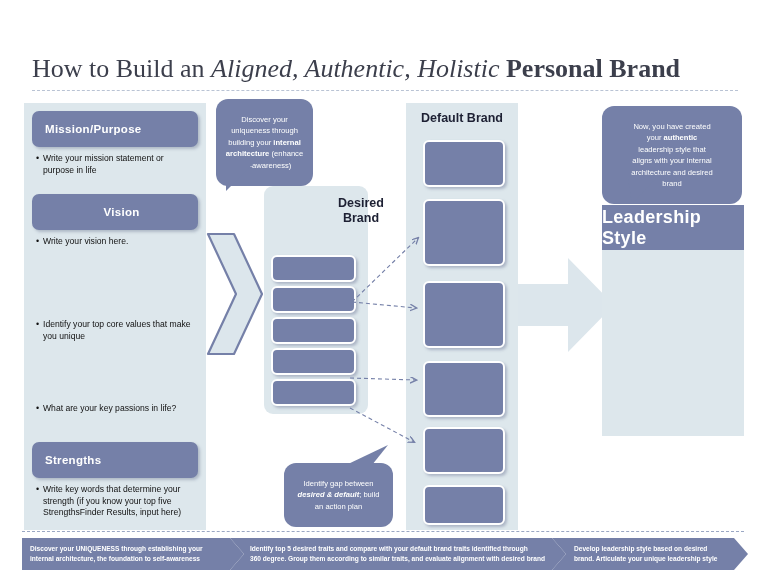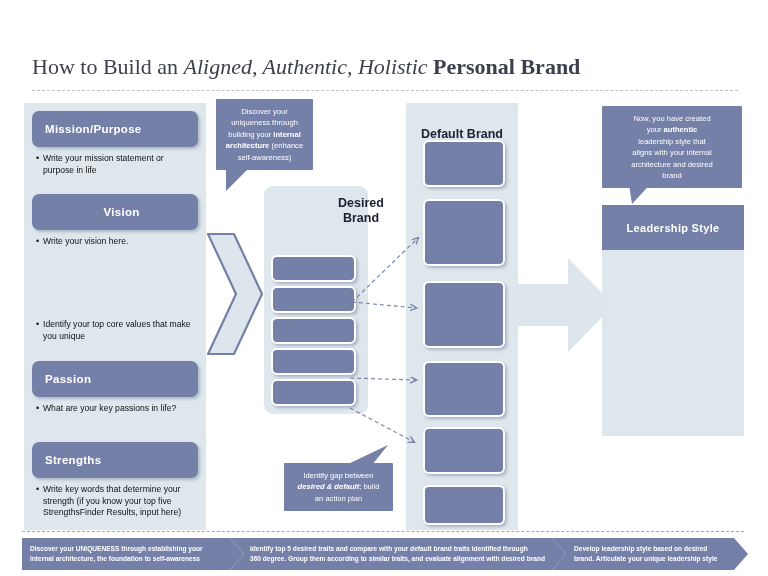--- a/index.html
+++ b/index.html
@@ -9,21 +9,21 @@
     font-family:"Liberation Sans", sans-serif;
     overflow:hidden;
     position:relative;
   }
   #slide{position:absolute;left:0;top:0;width:768px;height:576px;}
 
   
   .title{
     position:absolute;left:32px;top:54px;width:710px;
     font-family:"Liberation Serif", serif;
-    font-size:22px;color:#3c3f4c;white-space:nowrap;
+    font-size:26px;color:#3c3f4c;white-space:nowrap;
   }
   .title .it{font-style:italic;}
   .title .bd{font-weight:bold;}
   .title-rule{
     position:absolute;left:32px;top:90px;width:706px;height:0;
     border-top:1px dashed #b9c3d4;
   }
 
   
   .panel{position:absolute;background:#dde7ec;}
@@ -63,28 +63,28 @@
 
   
   #bigArrow{position:absolute;left:518px;top:258px;width:96px;height:94px;}
 
   
   #leadPanel{left:602px;top:205px;width:142px;height:231px;background:#dde7ec;}
   #leadHdr{
     left:602px;top:205px;width:142px;height:45px;border-radius:0;
     justify-content:center;box-shadow:none;
   }
-  #leadHdr span{padding-left:0;font-size:11px;}
+  #leadHdr span{padding-left:0;font-size:18px;}
 
   
   .callout{position:absolute;}
   .bubble{
-    background:#7580a8;border-radius:1px;color:#ffffff;
+    background:#7580a8;border-radius:12px;color:#ffffff;
     text-align:center;font-size:7.6px;line-height:1.5;
-    padding:7px 8px;box-sizing:border-box;
+    padding:15px 8px;box-sizing:border-box;
   }
   .bubble b{font-weight:bold;text-align:center;}
   .bubble i{font-style:italic;font-weight:bold;}
   .tail{position:absolute;width:0;height:0;}
 
   
   #ribbonRule{
     position:absolute;left:22px;top:531px;width:722px;height:0;
     border-top:1px dashed #9aa7c4;
   }
@@ -122,23 +122,20 @@
   <div class="note" style="left:36px;top:236px;width:160px;">
     <span class="bullet">•</span>
     <span class="txt">Write your vision here.</span>
   </div>
 
   <div class="note" style="left:36px;top:319px;width:160px;">
     <span class="bullet">•</span>
     <span class="txt">Identify your top core values that make you unique</span>
   </div>
 
-  <div class="hdr" style="left:32px;top:361px;width:166px;height:36px;">
-    <span>Passion</span>
-  </div>
   <div class="note" style="left:36px;top:403px;width:160px;">
     <span class="bullet">•</span>
     <span class="txt">What are your key passions in life?</span>
   </div>
 
   <div class="hdr" style="left:32px;top:442px;width:166px;height:36px;">
     <span>Strengths</span>
   </div>
   <div class="note" style="left:36px;top:484px;width:163px;">
     <span class="bullet">•</span>
@@ -156,21 +153,21 @@
     <div>Desired</div>
     <div>Brand</div>
   </div>
   <div class="chip" style="left:271px;top:255px;width:81px;height:23px;"></div>
   <div class="chip" style="left:271px;top:286px;width:81px;height:23px;"></div>
   <div class="chip" style="left:271px;top:317px;width:81px;height:23px;"></div>
   <div class="chip" style="left:271px;top:348px;width:81px;height:23px;"></div>
   <div class="chip" style="left:271px;top:379px;width:81px;height:23px;"></div>
 
   <div class="panel" id="defaultPanel"></div>
-  <div class="col-title" style="left:406px;top:111px;width:112px;margin-top:16px;">
+  <div class="col-title" style="left:406px;top:111px;width:112px;">
     <div>Default Brand</div>
   </div>
   <div class="chip" style="left:423px;top:140px;width:78px;height:43px;"></div>
   <div class="chip" style="left:423px;top:199px;width:78px;height:63px;"></div>
   <div class="chip" style="left:423px;top:281px;width:78px;height:63px;"></div>
   <div class="chip" style="left:423px;top:361px;width:78px;height:52px;"></div>
   <div class="chip" style="left:423px;top:427px;width:78px;height:43px;"></div>
   <div class="chip" style="left:423px;top:485px;width:78px;height:36px;"></div>
 
   <svg style="position:absolute;left:350px;top:220px;width:90px;height:270px;" width="90" height="270" viewBox="0 0 90 270">

